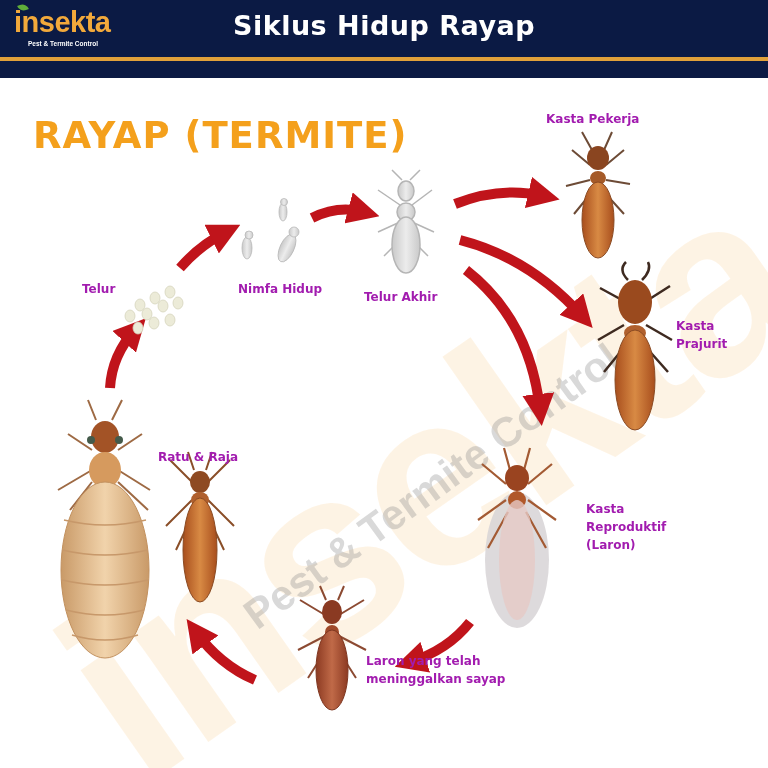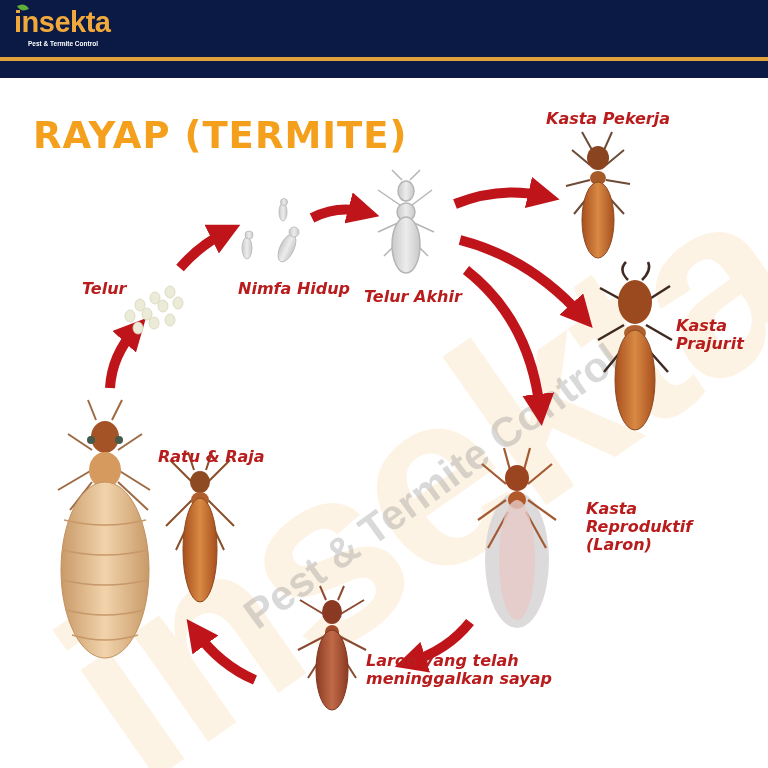--- a/index.html
+++ b/index.html
@@ -5,34 +5,35 @@
   html, body { margin:0; padding:0; }
   body { width:768px; height:768px; position:relative; overflow:hidden; background:#ffffff; font-family:"DejaVu Sans", sans-serif; }
   .header { position:absolute; left:0; top:0; width:768px; height:78px; background:#0b1a44; }
   .header .stripe { position:absolute; left:0; top:57px; width:768px; height:4px; background:#e0a03a; }
   .logo { position:absolute; left:14px; top:6px; width:110px; height:44px; }
   .logo .word { position:absolute; left:0; top:0; font-family:"Liberation Sans", sans-serif; font-weight:bold; font-size:29px; color:#f2a93b; letter-spacing:-0.5px; line-height:32px; }
   .logo .sub { position:absolute; left:14px; top:34px; font-family:"Liberation Sans", sans-serif; font-weight:bold; font-size:6.5px; color:#ffffff; white-space:nowrap; }
   .logo .leaf { position:absolute; left:4px; top:-2px; width:10px; height:7px; background:#5fae3a; border-radius:0 8px 0 8px; transform:rotate(-20deg); }
   .title { position:absolute; left:0; width:768px; top:10px; text-align:center; font-family:"DejaVu Sans", sans-serif; font-weight:bold; font-size:27px; color:#ffffff; letter-spacing:0.5px; }
   .heading { position:absolute; left:33px; top:114px; font-family:"DejaVu Sans", sans-serif; font-weight:bold; font-size:37px; color:#f4a01c; letter-spacing:1px; }
-  .label { position:absolute; font-family:"DejaVu Sans", sans-serif; font-weight:bold; font-size:16px; color:#b91c1c; line-height:18px; white-space:pre-line;font-style:italic; }
+  .label { position:absolute; font-family:"DejaVu Sans", sans-serif; font-weight:bold; font-size:12px; color:#a21caf; line-height:18px; white-space:pre-line; }
   svg.canvas { position:absolute; left:0; top:0; }
   .wm-big { position:absolute; left:10px; top:170px; font-family:"Liberation Sans", sans-serif; font-weight:bold; font-size:250px; color:#f7a93a; opacity:0.13; transform:rotate(-35deg); transform-origin:0 0; letter-spacing:-6px; top:600px; white-space:nowrap; }
   .wm-sub { position:absolute; left:235px; top:600px; font-family:"Liberation Sans", sans-serif; font-weight:bold; font-size:42px; color:#8a8a8a; opacity:0.32; transform:rotate(-36deg); transform-origin:0 0; white-space:nowrap; }
 </style>
 </head>
 <body>
 
 <div class="header">
   <div class="logo">
     <span class="leaf"></span>
     <span class="word">insekta</span>
     <span class="sub">Pest &amp; Termite Control</span>
   </div>
+  <div class="title">Siklus Hidup Rayap</div>
   <div class="stripe"></div>
 </div>
 
 <div class="wm-big">insekta</div>
 <div class="wm-sub">Pest &amp; Termite Control</div>
 
 <div class="heading">RAYAP (TERMITE)</div>
 
 <svg class="canvas" width="768" height="768" viewBox="0 0 768 768">
   <defs>

